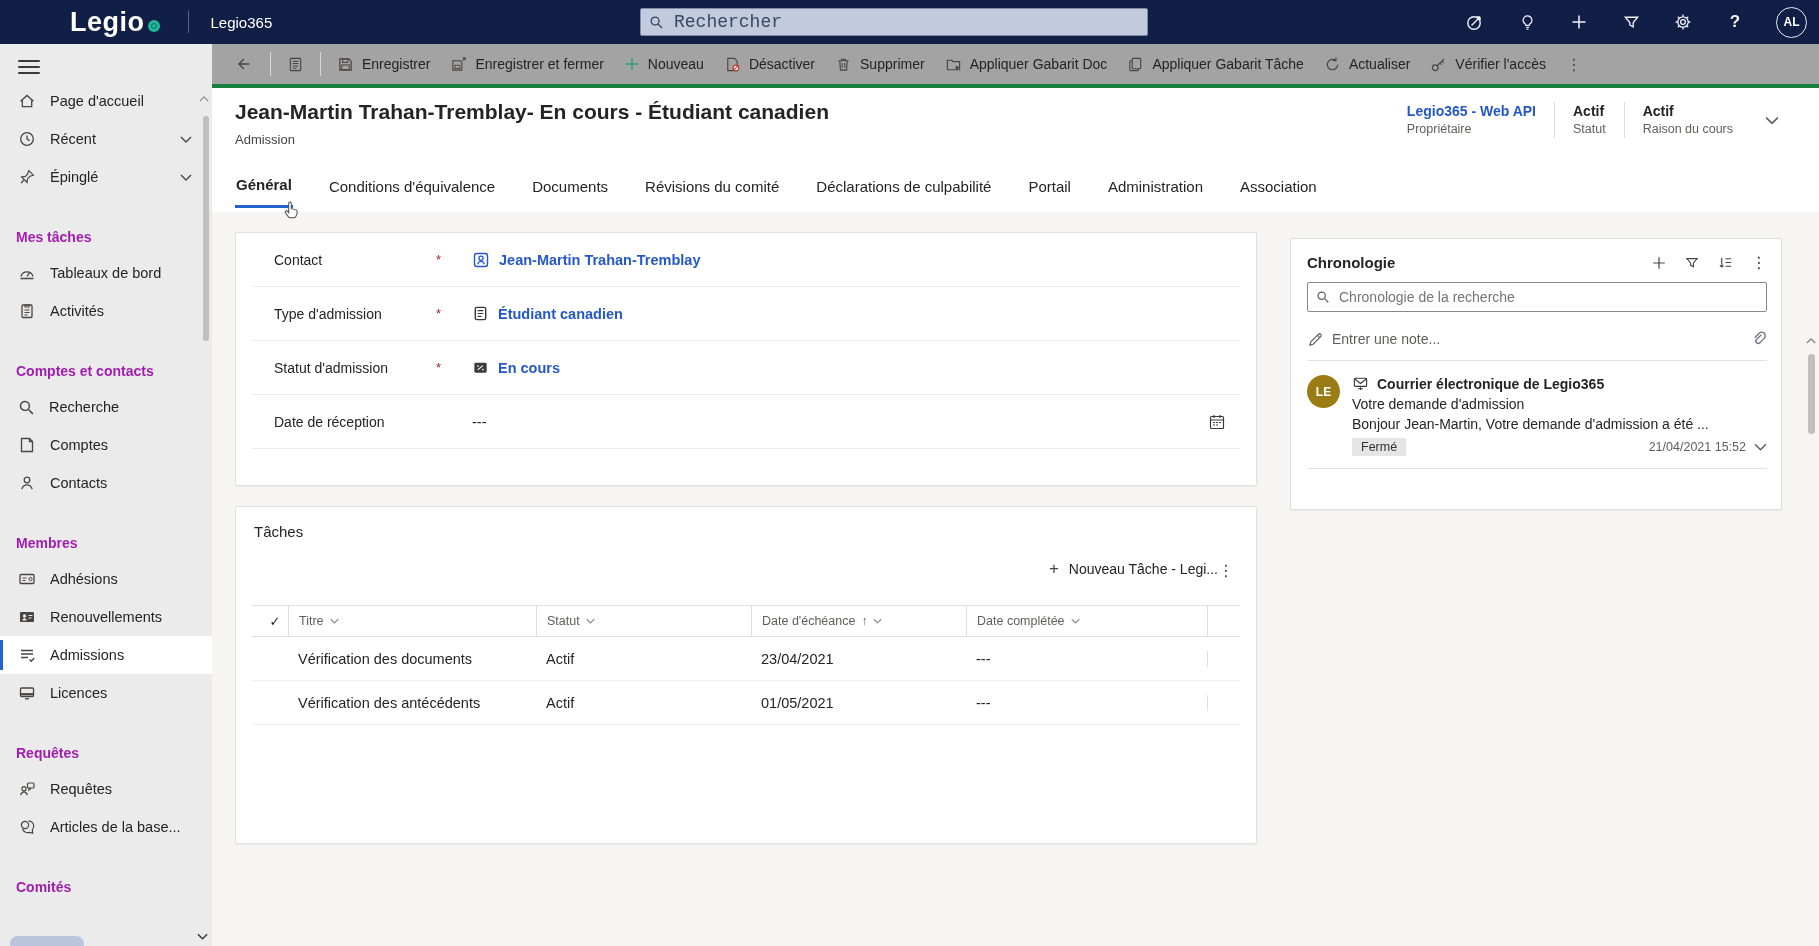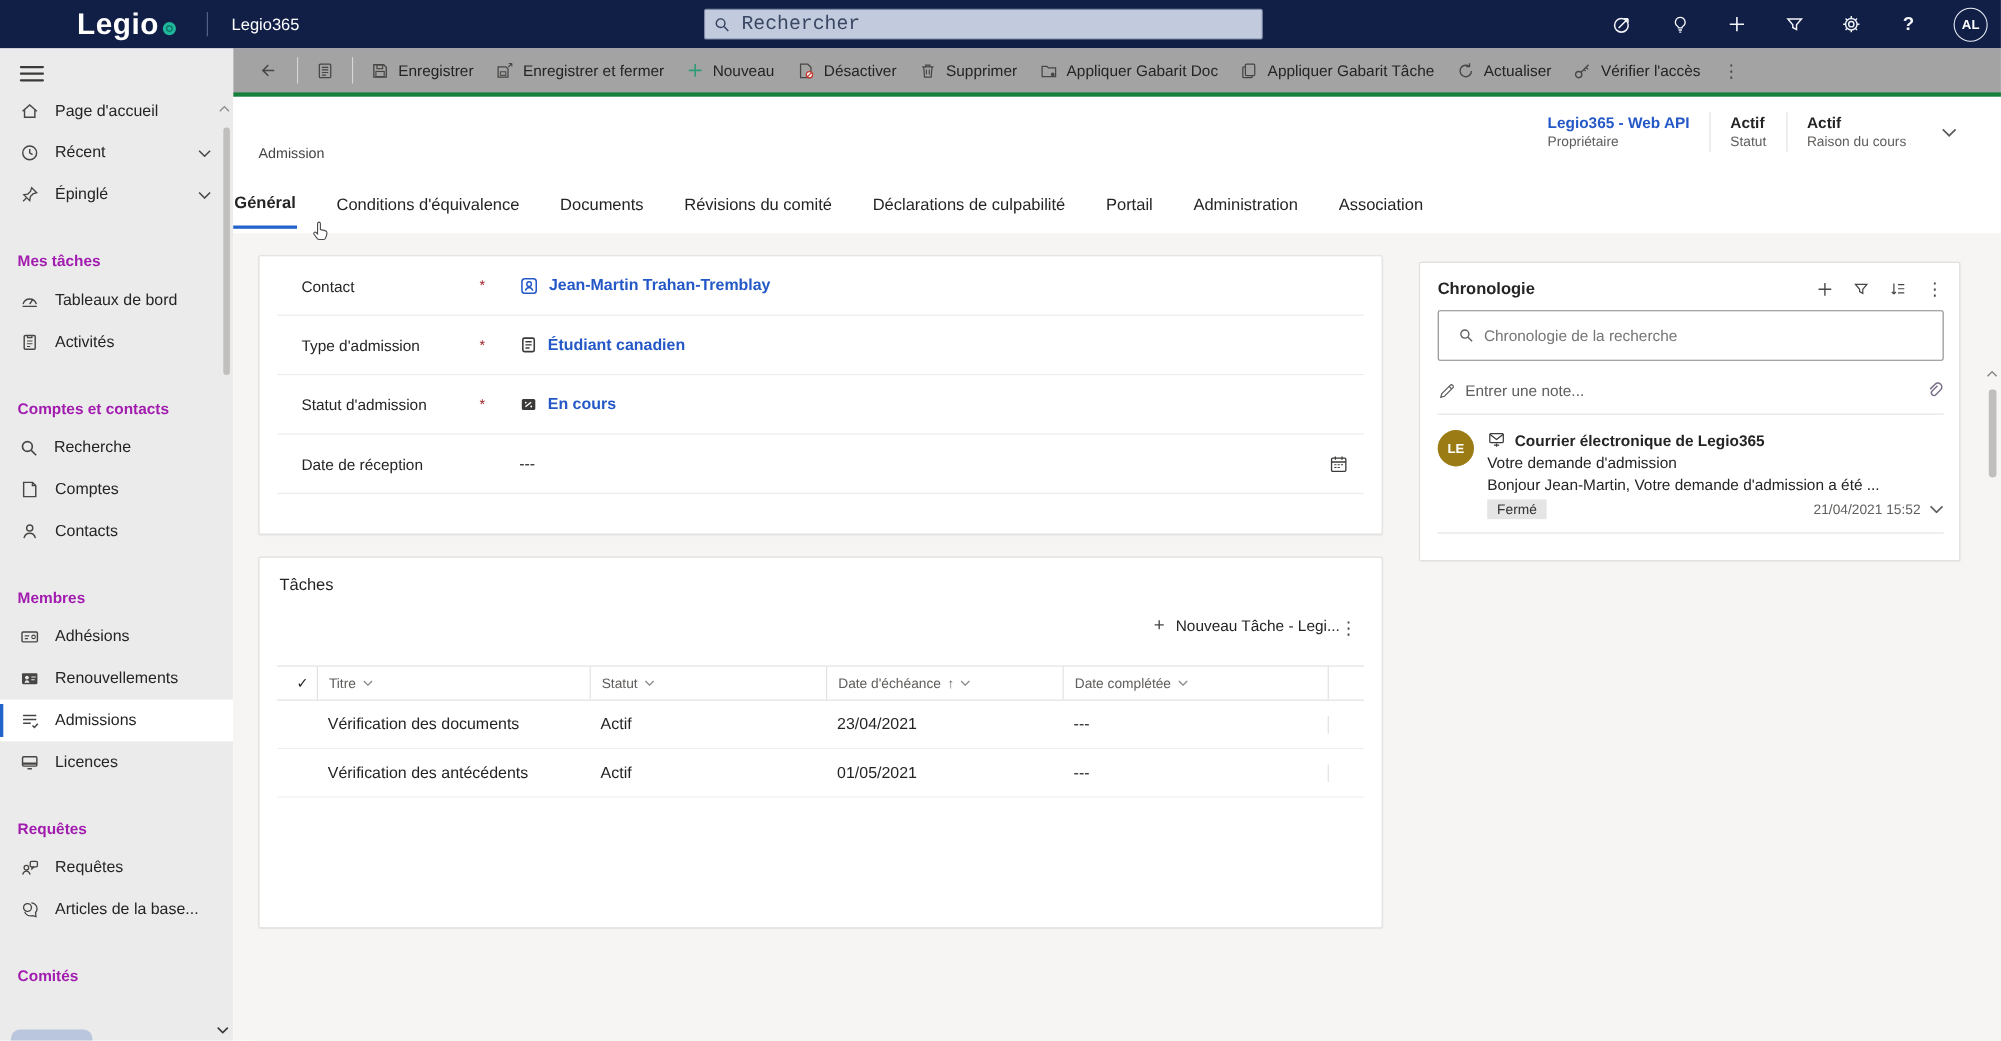--- a/index.html
+++ b/index.html
@@ -65,21 +65,21 @@
   .rec-title{position:absolute;left:23px;top:12px;font-size:21px;font-weight:700;color:#242424;}
   .rec-entity{position:absolute;left:23px;top:44px;font-size:13px;color:#444;}
   .head-right{position:absolute;right:40px;top:14px;display:flex;align-items:center;gap:18px;}
   .hstat{display:flex;flex-direction:column;line-height:1.35;}
   .hstat .v{font-size:14px;font-weight:700;color:#242424;}
   .hstat .v.link{color:#2458c7;}
   .hstat .l{font-size:12.5px;color:#605e5c;}
   .hsep{width:1px;height:36px;background:#e1dfdd;}
   .head-chevron{color:#605e5c;margin-left:14px;cursor:pointer;}
 
-  .tabrow{position:relative;height:54px;display:flex;align-items:center;gap:35px;}
+  .tabrow{position:relative;height:54px;display:flex;align-items:center;gap:35px;padding-left:23px;}
   .tab{font-size:15px;color:#242424;cursor:pointer;padding:14px 1px 12px;}
   .tab.selected{font-weight:700;border-bottom:3px solid #2264cc;}
 
   .content{position:absolute;left:0;top:124px;width:1607px;height:734px;background:#f6f5f4;}
   .card{position:absolute;background:#fff;border:1px solid #e2e0de;border-radius:2px;
     box-shadow:0 0.5px 1.5px rgba(0,0,0,.05);}
   .form-card{left:23px;top:20px;width:1022px;height:254px;}
   .tasks-card{left:23px;top:294px;width:1022px;height:338px;}
   .tl-card{left:1078px;top:26px;width:492px;height:272px;}
 
@@ -110,22 +110,22 @@
   .c1{width:248px;}.c2{width:215px;}.c3{width:215px;}.c4{width:242px;border-right:1px solid #e1dfdd;}
   .trow{display:flex;align-items:center;height:44px;border-bottom:1px solid #f0efee;font-size:14.5px;color:#242424;cursor:pointer;}
   .td{padding-left:10px;}
   .check{color:#242424;font-family:"DejaVu Sans",sans-serif;font-size:13px;}
 
   
   .tl-head{display:flex;align-items:center;padding:14px 14px 8px 16px;}
   .tl-title{font-size:15px;font-weight:700;color:#242424;}
   .tl-icons{margin-left:auto;display:flex;align-items:center;gap:17px;color:#484644;}
   .tl-icons .ico{cursor:pointer;}
-  .tl-search{margin:2px 14px 0 16px;height:46px;border:1px solid #8a8886;border-radius:2px;
-    display:flex;align-items:center;padding:0 18px;color:#605e5c;}
+  .tl-search{margin:2px 14px 0 16px;height:30px;border:1px solid #8a8886;border-radius:2px;
+    display:flex;align-items:center;padding:0 8px;color:#605e5c;}
   .tl-search input{flex:1;border:none;outline:none;background:transparent;font-size:14px;
     color:#323130;margin-left:7px;font-family:inherit;}
   .tl-search input::placeholder{color:#767574;opacity:1;}
   .tl-note{display:flex;align-items:center;margin:10px 14px 0 16px;height:34px;color:#605e5c;}
   .tl-note .txt{font-size:14px;margin-left:8px;}
   .tl-note .clip{margin-left:auto;color:#7a6f87;cursor:pointer;}
   .tl-divider{height:1px;background:#e4e2e0;margin:4px 14px 0 16px;}
   .tl-entry{display:flex;margin:14px 14px 0 16px;}
   .tl-avatar{width:33px;height:33px;border-radius:50%;background:#9b7b13;color:#fff;font-size:12px;
     font-weight:700;display:flex;align-items:center;justify-content:center;flex:none;}
@@ -485,20 +485,21 @@
     <svg width="11" height="7" viewBox="0 0 12 7">
         <path d="M1 1l5 5 5-5" fill="none" stroke="currentColor" stroke-width="1.6"></path>
       </svg>
   </span>
   <div class="sb-partial"></div>
 </div>
 
 <div class="main">
 
   <div class="rec-head">
+    <div class="rec-title">Jean-Martin Trahan-Tremblay- En cours - Étudiant canadien</div>
     <div class="rec-entity">Admission</div>
     <div class="head-right">
       <div class="hstat">
         <span class="v link">Legio365 - Web API</span>
         <span class="l">Propriétaire</span>
       </div>
       <div class="hsep"></div>
       <div class="hstat">
         <span class="v">Actif</span>
         <span class="l">Statut</span>

